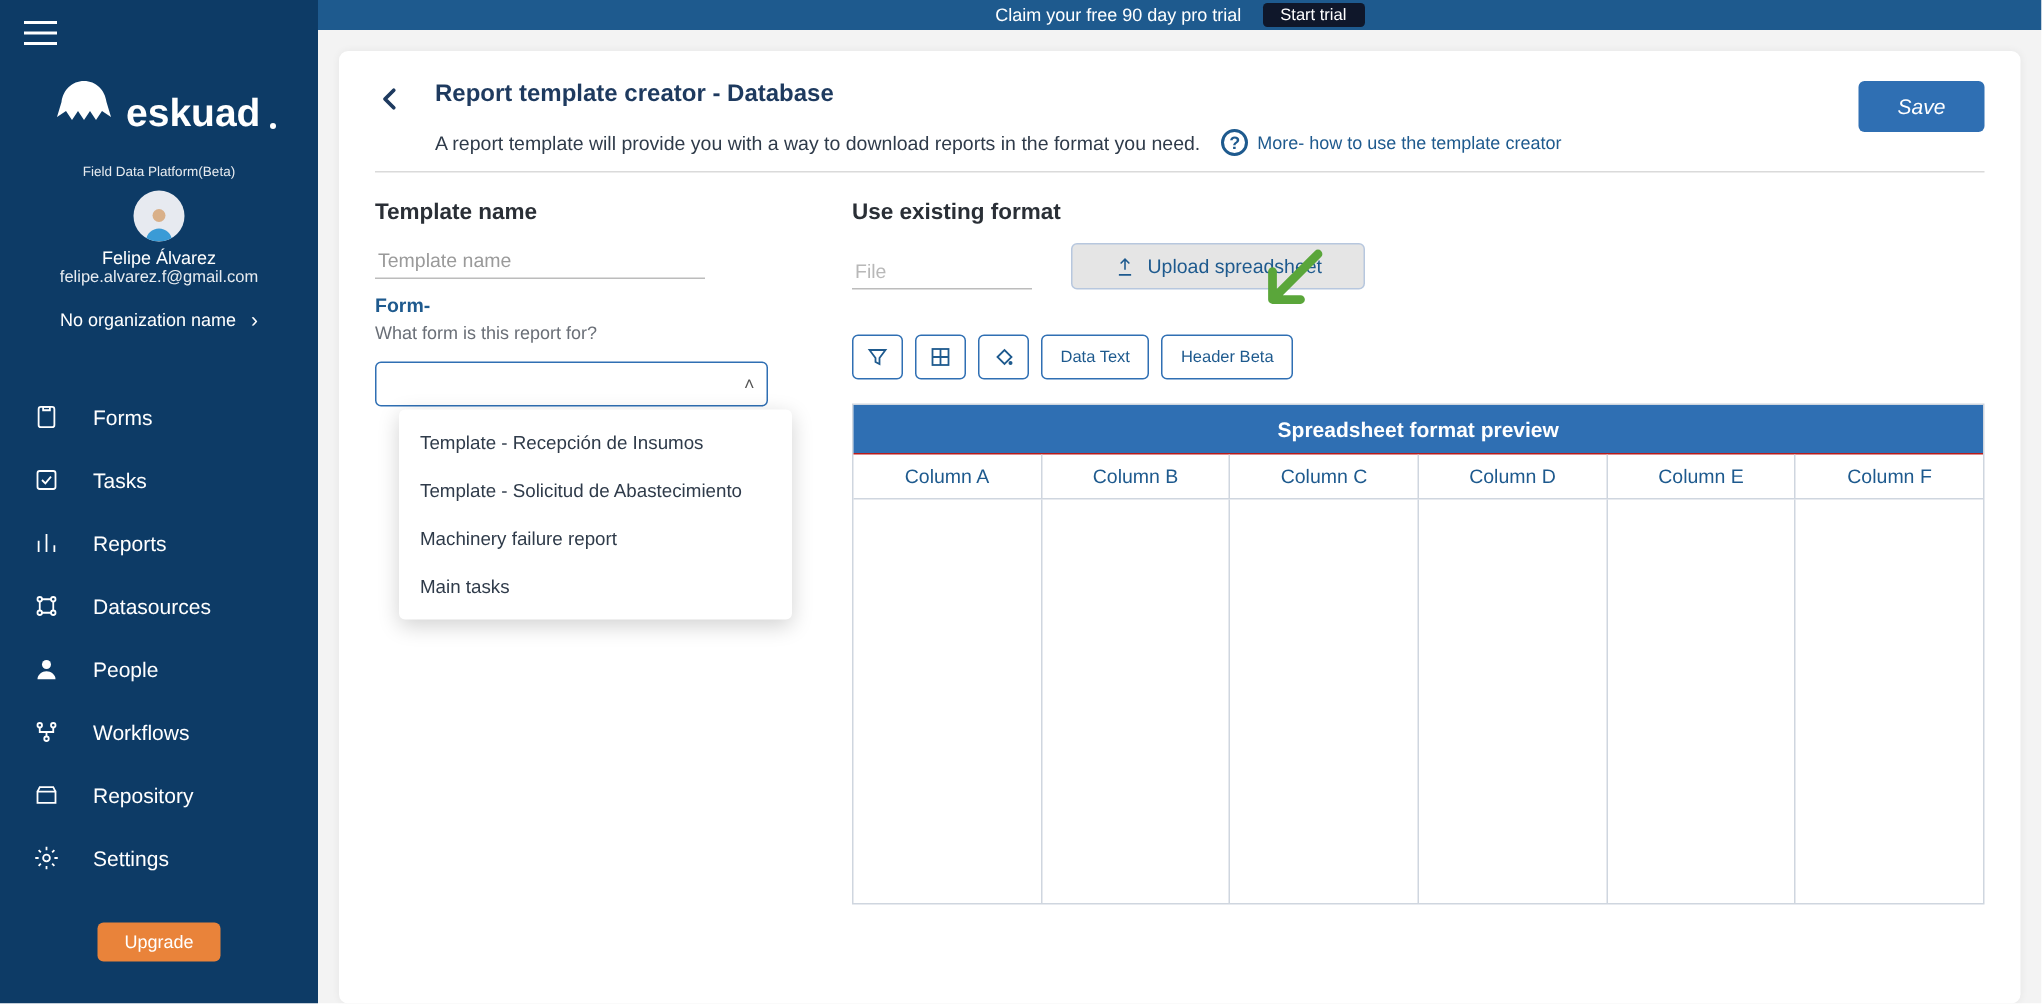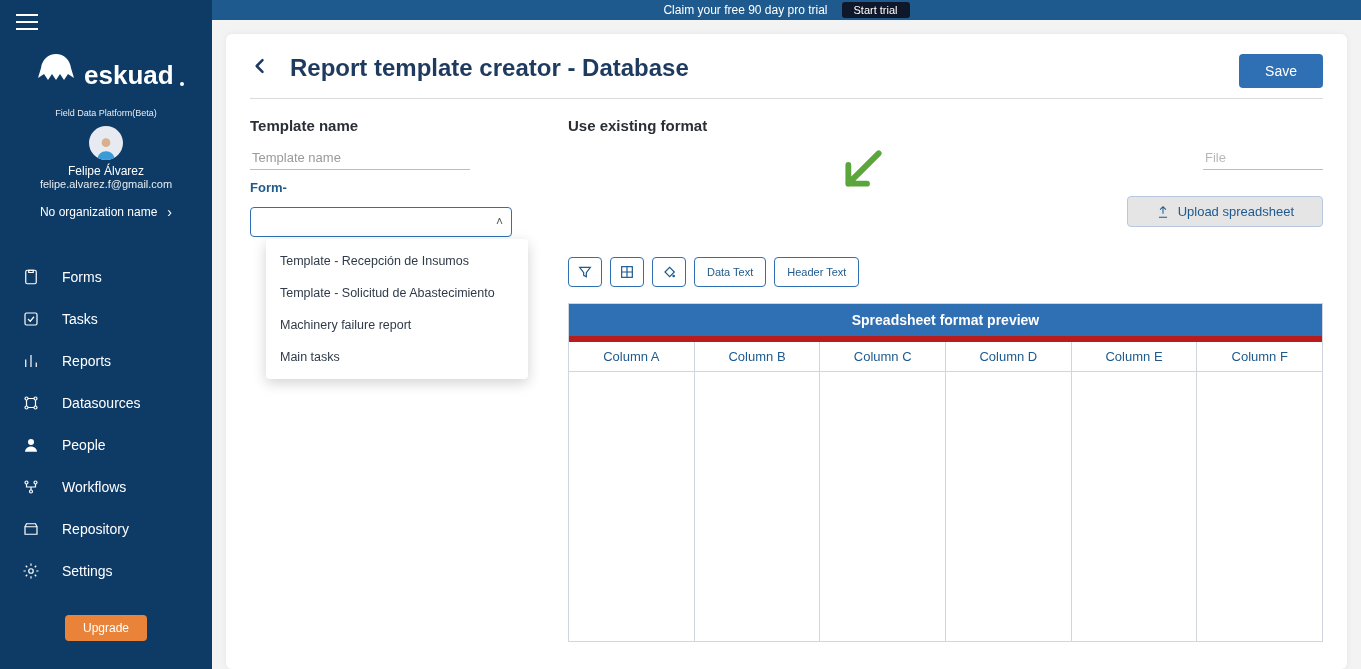--- a/index.html
+++ b/index.html
@@ -40,25 +40,25 @@
 .start-btn { background:#0f172a; color:#fff; border:none; border-radius:3px; padding:2px 12px; font-size:11px; cursor:pointer; }
 
 .content-wrap { padding:14px 14px 0 14px; flex:1; }
 .card { background:#fff; border-radius:6px; box-shadow:0 0 6px rgba(0,0,0,.06); height:100%; padding:20px 24px; position:relative; overflow:hidden; }
 
 
 .header-row { display:flex; align-items:flex-start; justify-content:space-between; }
 .header-left { display:flex; align-items:flex-start; gap:20px; }
 .back-btn { cursor:pointer; padding-top:2px; }
 .back-btn svg { width:20px; height:20px; stroke:#1e3a5f; stroke-width:3; fill:none; stroke-linecap:round; stroke-linejoin:round; }
-.page-title { font-size:24px; font-weight:700; color:#1e3a5f; }
+.page-title { font-size:16px; font-weight:700; color:#1e3a5f; }
 .sub-row { display:flex; align-items:center; gap:14px; margin-top:14px; font-size:13px; color:#2f3b4a; }
 .help-chip { display:flex; align-items:center; gap:6px; color:#1e5a8e; font-size:12px; cursor:pointer; }
 .help-chip .q { width:18px; height:18px; border:2px solid #1e5a8e; border-radius:50%; display:flex; align-items:center; justify-content:center; font-weight:700; font-size:12px; }
-.save-btn { background:#2f6fb3; color:#fff; border:none; border-radius:4px; padding:8px 26px; font-size:14px; cursor:pointer; height:34px; }
+.save-btn { background:#2f6fb3; color:#fff; border:none; border-radius:4px; padding:8px 26px; font-size:14px; cursor:pointer; height:34px;font-style:italic; }
 .hr { border:none; border-top:1px solid #dadada; margin:10px 0 18px; }
 
 
 .form-area { display:flex; gap:56px; align-items:flex-start; position:relative; }
 .col { display:flex; flex-direction:column; }
 .field-label { font-size:15px; font-weight:700; color:#2a2f36; margin-bottom:12px; }
 .sublabel { font-size:13px; color:#1e5a8e; font-weight:600; margin-top:10px; }
 .helper { font-size:12px; color:#6a6f77; margin-top:4px; }
 .underline-input { border:none; border-bottom:1px solid #bcbcbc; padding:4px 2px; font-size:13px; outline:none; width:220px; background:transparent; }
 .underline-input::placeholder { color:#9a9a9a; }
@@ -83,21 +83,21 @@
 
 
 .toolbar { display:flex; gap:8px; margin-top:30px; }
 .tbtn { border:1px solid #2f6fb3; color:#1e5a8e; background:#fff; border-radius:4px; height:30px; padding:0 12px; font-size:11px; display:flex; align-items:center; justify-content:center; cursor:pointer; }
 .tbtn.icon-only { width:34px; padding:0; }
 .tbtn svg { width:16px; height:16px; stroke:#1e5a8e; fill:none; stroke-width:1.8; }
 
 
 .preview { margin-top:16px; border:1px solid #cfd6df; background:#fff; }
 .preview-header { background:#2f6fb3; color:#fff; text-align:center; font-size:14px; font-weight:600; padding:8px; }
-.preview-cols { display:flex; border-top:6px solid #b91c1c; }
+.preview-cols { display:flex; border-top:1px solid #b91c1c; }
 .preview-col { flex:1; text-align:center; color:#1e5a8e; font-size:13px; padding:7px 0; border-right:1px solid #cfd6df; }
 .preview-col:last-child { border-right:none; }
 .preview-body { height:270px; border-top:1px solid #cfd6df; display:flex; }
 .preview-body .c { flex:1; border-right:1px solid #cfd6df; }
 .preview-body .c:last-child { border-right:none; }
 
 .right-panel { flex:1; min-width:0; position:relative; }
 
 </style>
 </head>
@@ -230,50 +230,58 @@
       <div class="card">
         <div class="header-row">
           <div class="header-left">
             <div class="back-btn">
               <svg viewBox="0 0 24 24">
                   <path d="M15 5l-7 7 7 7"></path>
                 </svg>
             </div>
             <div>
               <div class="page-title">Report template creator - Database</div>
+              <div class="sub-row">
+                <span>A report template will provide you with a way to download reports in the format you need.</span>
+                <span class="help-chip">
+                  <span class="q">?</span>
+                  <span>More- how to use the template creator</span>
+                </span>
+              </div>
             </div>
           </div>
           <button class="save-btn">Save</button>
         </div>
         <hr class="hr">
 
         <div class="form-area">
 
           <div class="col" style="width:262px;">
             <div class="field-label">Template name</div>
             <input class="underline-input" placeholder="Template name" style="">
             <div class="sublabel">Form-</div>
+            <div class="helper">What form is this report for?</div>
 
             <div class="combobox">
               <div class="combo-field">
                 <input style="">
                 <span class="caret">˄</span>
               </div>
               <div class="combo-menu">
                 <div class="combo-item">Template - Recepción de Insumos</div>
                 <div class="combo-item">Template - Solicitud de Abastecimiento</div>
                 <div class="combo-item">Machinery failure report</div>
                 <div class="combo-item">Main tasks</div>
               </div>
             </div>
           </div>
 
           <div class="col right-panel">
             <div class="field-label">Use existing format</div>
-            <div class="row-inline" style="position:relative;flex-direction:column;">
+            <div class="row-inline" style="position:relative;">
               <div class="file-placeholder">File</div>
               <button class="upload-btn">
                 <svg viewBox="0 0 24 24">
                     <path d="M12 3v12M7 8l5-5 5 5M5 21h14"></path>
                   </svg>
                 <span>Upload spreadsheet</span>
               </button>
               <div class="hint-arrow">
                 <svg viewBox="0 0 48 48">
                     <path d="M40 8 L14 34 M14 34 L14 18 M14 34 L30 34"></path>
@@ -293,21 +301,21 @@
                     <path d="M12 4v16M4 12h16"></path>
                   </svg>
               </button>
               <button class="tbtn icon-only">
                 <svg viewBox="0 0 24 24">
                     <path d="M6 12l7-7 7 7-7 7z"></path>
                     <circle cx="19" cy="18" r="2" fill="#1e5a8e" stroke="none"></circle>
                   </svg>
               </button>
               <button class="tbtn">Data Text</button>
-              <button class="tbtn">Header Text</button>
+              <button class="tbtn">Header Beta</button>
             </div>
 
             <div class="preview">
               <div class="preview-header">Spreadsheet format preview</div>
               <div class="preview-cols">
                 <div class="preview-col">Column A</div>
                 <div class="preview-col">Column B</div>
                 <div class="preview-col">Column C</div>
                 <div class="preview-col">Column D</div>
                 <div class="preview-col">Column E</div>

